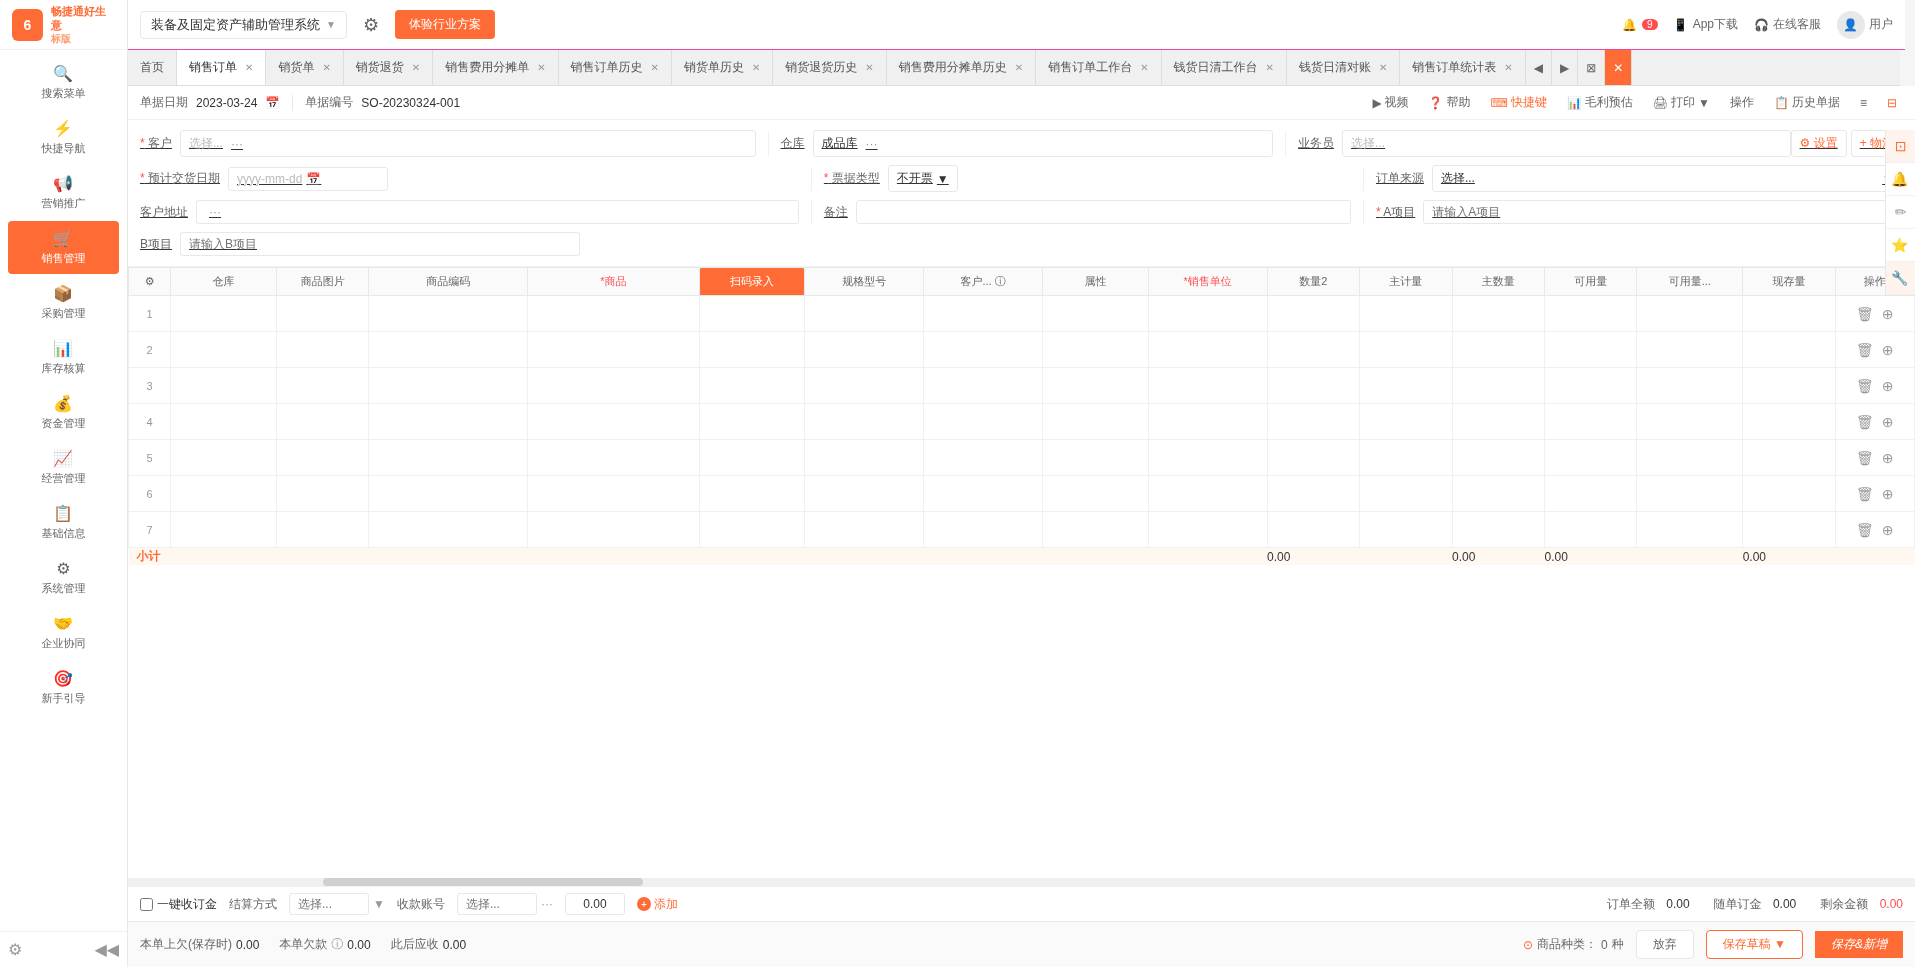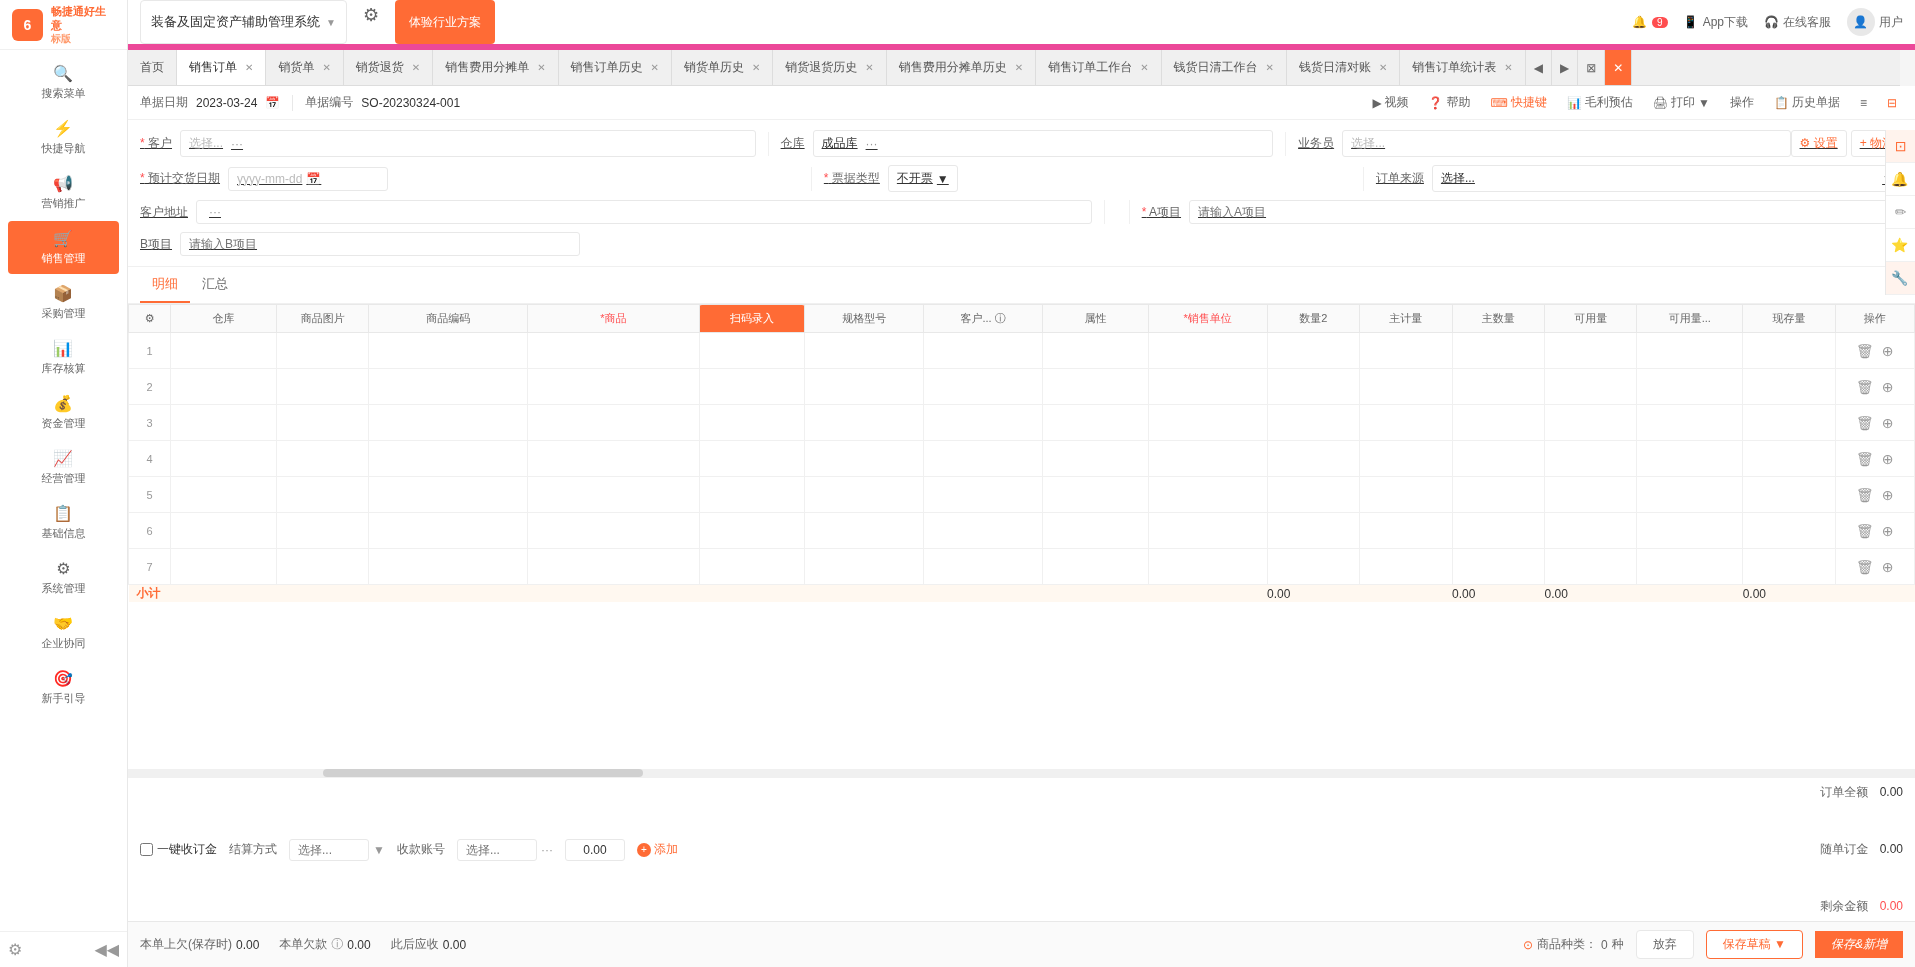--- a/index.html
+++ b/index.html
@@ -27,23 +27,23 @@
     }
     .sidebar-item.active { background: #ff6b35; color: #fff; }
     .sidebar-item .icon { font-size: 16px; }
     .sidebar-item .label { font-size: 11px; }
     .sidebar-bottom {
       padding: 8px; border-top: 1px solid #f0f0f0; display: flex; justify-content: space-between; align-items: center;
     }
 
     
     .topbar {
-      position: fixed; left: 128px; top: 0; right: 0; height: 50px;
-      background: #fff; border-bottom: 6px solid #ec4899; z-index: 99;
-      display: flex; padding: 0 12px; gap: 12px;
+      position: fixed; left: 128px; top: 0; right: 10px; height: 50px;
+      background: #fff; border-bottom: 1px solid #ec4899; z-index: 99;
+      display: flex; align-items: center; padding: 0 12px; gap: 12px;
     }
     .topbar-app-name {
       display: flex; align-items: center; gap: 6px; font-size: 13px; color: #333;
       border: 1px solid #e8e8e8; border-radius: 4px; padding: 4px 10px; cursor: pointer;
     }
     .topbar-app-name .arrow { color: #999; font-size: 10px; }
     .topbar-settings { color: #666; font-size: 18px; cursor: pointer; padding: 4px; }
     .topbar-btn-industry {
       background: #ff6b35; color: white; border: none; border-radius: 4px;
       padding: 6px 14px; font-size: 12px; cursor: pointer;
@@ -457,39 +457,39 @@
     </div>
 
     <div class="form-row">
       <div class="form-field">
         <label><span>客户地址</span></label>
         <div class="form-input" style="min-height:24px;">
           <span class="ellipsis-btn">···</span>
         </div>
       </div>
       <div class="form-separator"></div>
+      <div class="form-field" style="flex:0.8">
+        <label><span>备注</span></label>
+        <div class="form-input" style="min-height:24px;flex:1;"></div>
+      </div>
       <div class="form-separator"></div>
       <div class="form-field" style="flex:0.8">
         <label><span style="color:#ff4d4f">*</span> <span>A项目</span></label>
         <input type="text" class="form-input" style="flex: 1 1 0%;" placeholder="请输入A项目">
       </div>
     </div>
 
     <div class="form-row">
       <div class="form-field">
         <label><span>B项目</span></label>
         <input type="text" class="form-input" style="max-width: 400px;" placeholder="请输入B项目">
       </div>
     </div>
   </div>
 
-  <div class="detail-tabs">
-    <div class="detail-tab active">明细</div>
-    <div class="detail-tab">汇总</div>
-  </div>
 
   <div style="flex:1;overflow:hidden;display:flex;flex-direction:column;position:relative;">
     <div class="table-container">
       <table>
         <thead>
           <tr>
             <th class="col-settings">⚙</th>
             <th class="col-warehouse">仓库</th>
             <th class="col-image">商品图片</th>
             <th class="col-code">商品编码</th>
@@ -715,21 +715,21 @@
         <div style="display:flex;align-items:center;gap:4px;">
           <input class="bottom-input" placeholder="选择..." style="width: 80px;">
           <span style="color:#999;cursor:pointer;">···</span>
         </div>
         <div class="amount-display">0.00</div>
         <div class="add-btn">
           <span style="background:#ff6b35;color:white;border-radius:50%;width:14px;height:14px;display:inline-flex;align-items:center;justify-content:center;font-size:10px;">+</span>
           <span>添加</span>
         </div>
 
-        <div style="margin-left:auto;display:flex;gap:40px;align-items:center;font-size:12px;flex-direction:column;">
+        <div style="margin-left:auto;display:flex;gap:24px;align-items:center;font-size:12px;">
           <div>
             <span style="color:#666;">订单全额</span>
             <span style="color:#333;margin-left:8px;">0.00</span>
           </div>
           <div>
             <span style="color:#666;">随单订金</span>
             <span style="color:#333;margin-left:8px;">0.00</span>
           </div>
           <div>
             <span style="color:#666;">剩余金额</span>

